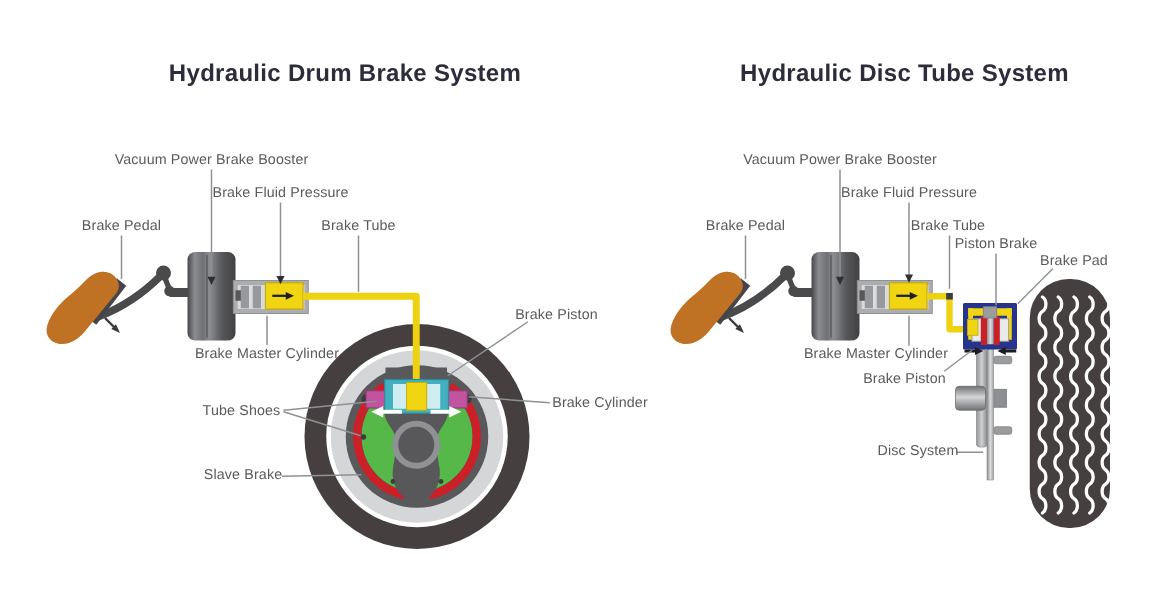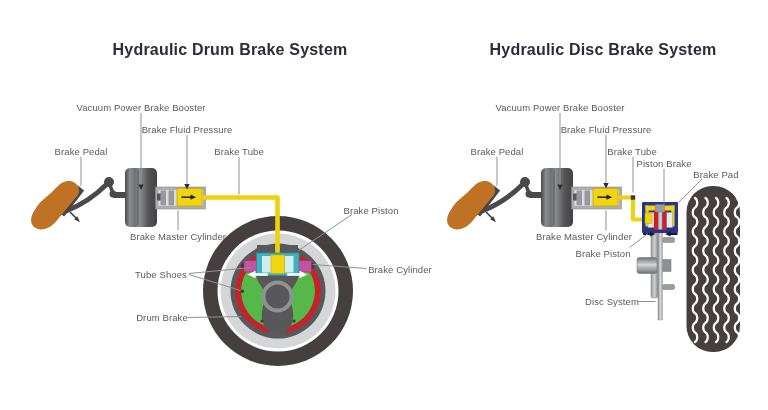--- a/index.html
+++ b/index.html
@@ -185,29 +185,29 @@
   <g fill="#2f2f31">
     <polygon points="141,190 138.3,184.5 143.7,184.5"></polygon>
     <polygon points="187,189.5 184.3,184 189.7,184"></polygon>
     <polygon points="560,190 557.3,184.5 562.7,184.5"></polygon>
     <polygon points="606,188.5 603.3,183 608.7,183"></polygon>
   </g>
   <circle cx="242.3" cy="291.3" r="1.8" fill="#3c3c3e"></circle>
 </svg>
 
   <div class="title" style="left:230px;top:50px">Hydraulic Drum Brake System</div>
-  <div class="title" style="left:603px;top:50px">Hydraulic Disc Brake System</div>
+  <div class="title" style="left:603px;top:50px">Hydraulic Disc Tube System</div>
 
   <span class="lbl" style="left:141px;top:107px">Vacuum Power Brake Booster</span>
   <span class="lbl" style="left:187px;top:129px">Brake Fluid Pressure</span>
   <span class="lbl" style="left:81px;top:151px">Brake Pedal</span>
   <span class="lbl" style="left:239px;top:151px">Brake Tube</span>
   <span class="lbl" style="left:178px;top:236px">Brake Master Cylinder</span>
   <span class="lbl" style="left:161px;top:274px">Tube Shoes</span>
-  <span class="lbl" style="left:162px;top:317px">Drum Brake</span>
+  <span class="lbl" style="left:162px;top:317px">Slave Brake</span>
   <span class="lbl" style="left:371px;top:210px">Brake Piston</span>
   <span class="lbl" style="left:400px;top:269px">Brake Cylinder</span>
 
   <span class="lbl" style="left:560px;top:107px">Vacuum Power Brake Booster</span>
   <span class="lbl" style="left:606px;top:129px">Brake Fluid Pressure</span>
   <span class="lbl" style="left:497px;top:151px">Brake Pedal</span>
   <span class="lbl" style="left:632px;top:151px">Brake Tube</span>
   <span class="lbl" style="left:664px;top:163px">Piston Brake</span>
   <span class="lbl" style="left:716px;top:174px">Brake Pad</span>
   <span class="lbl" style="left:584px;top:236px">Brake Master Cylinder</span>

